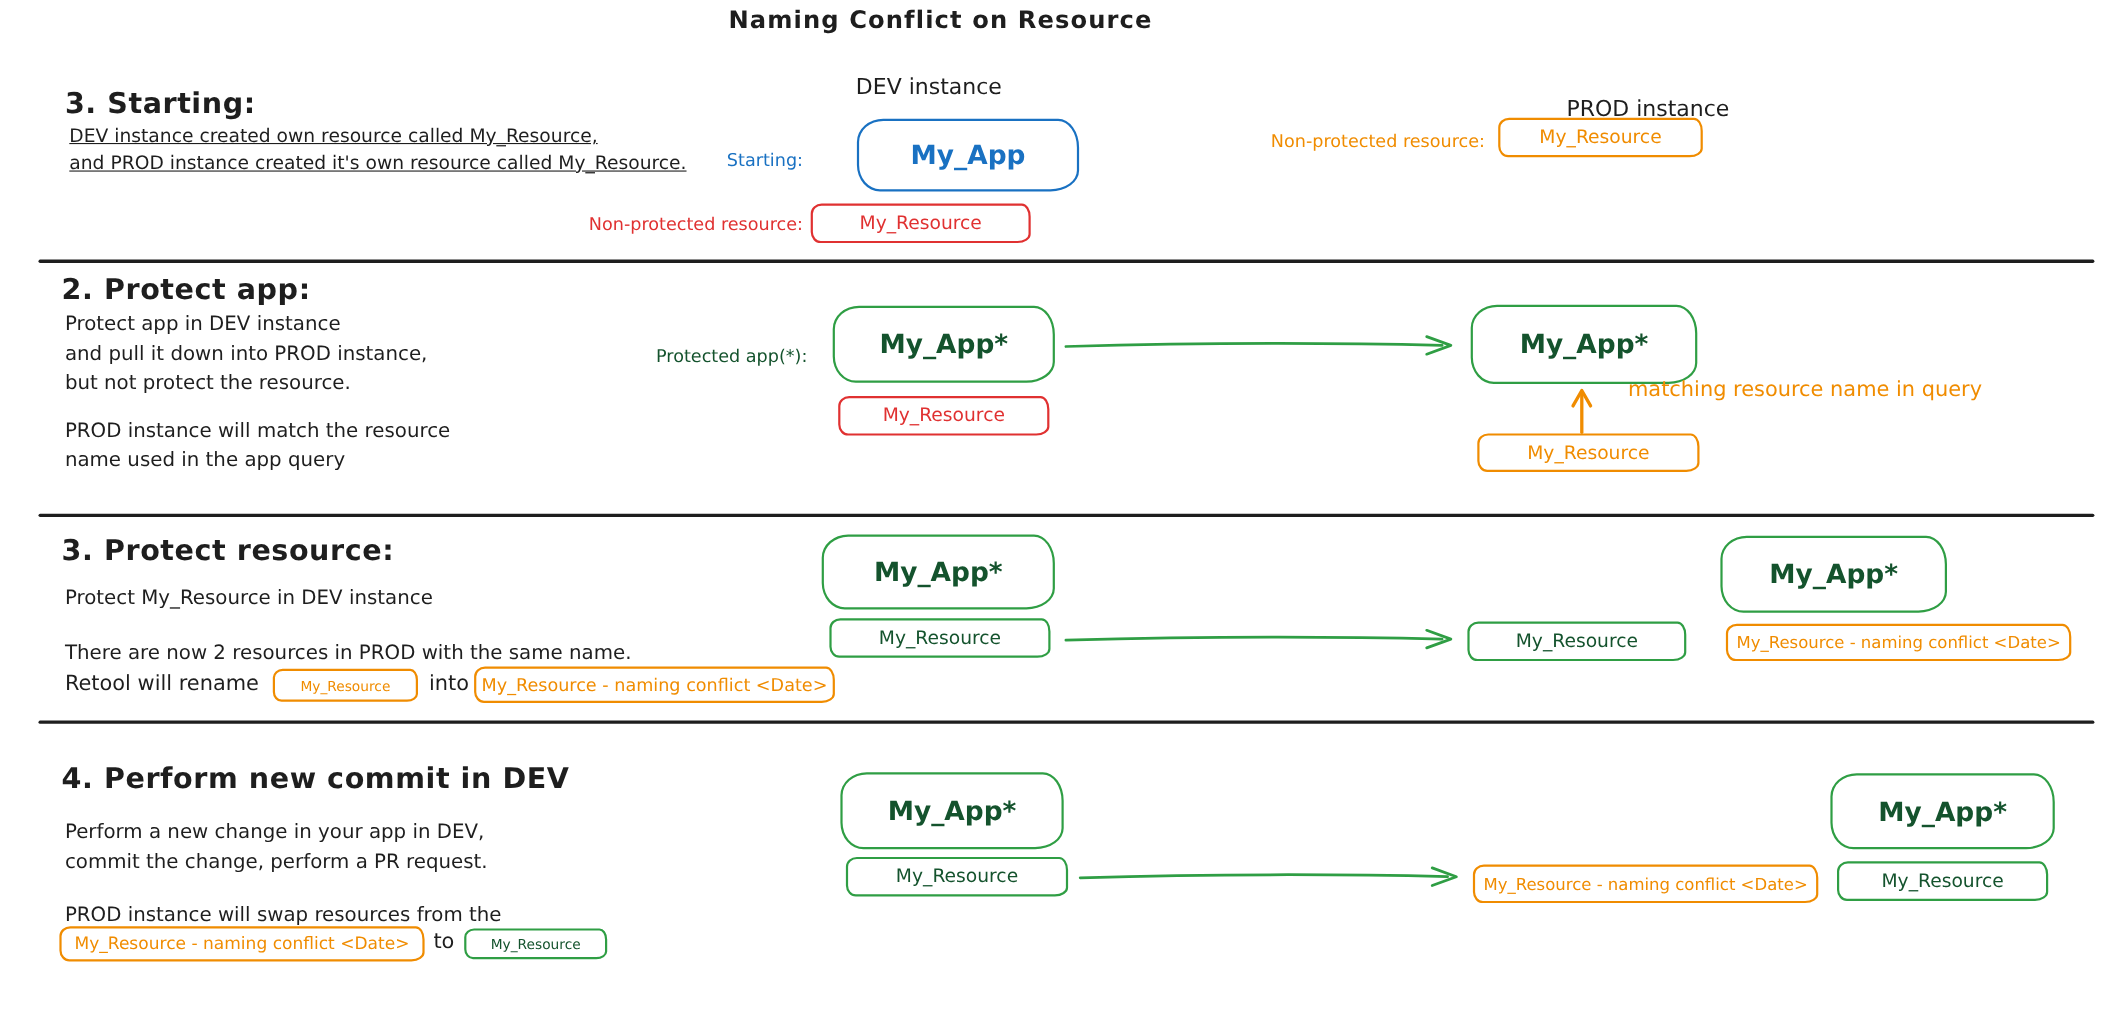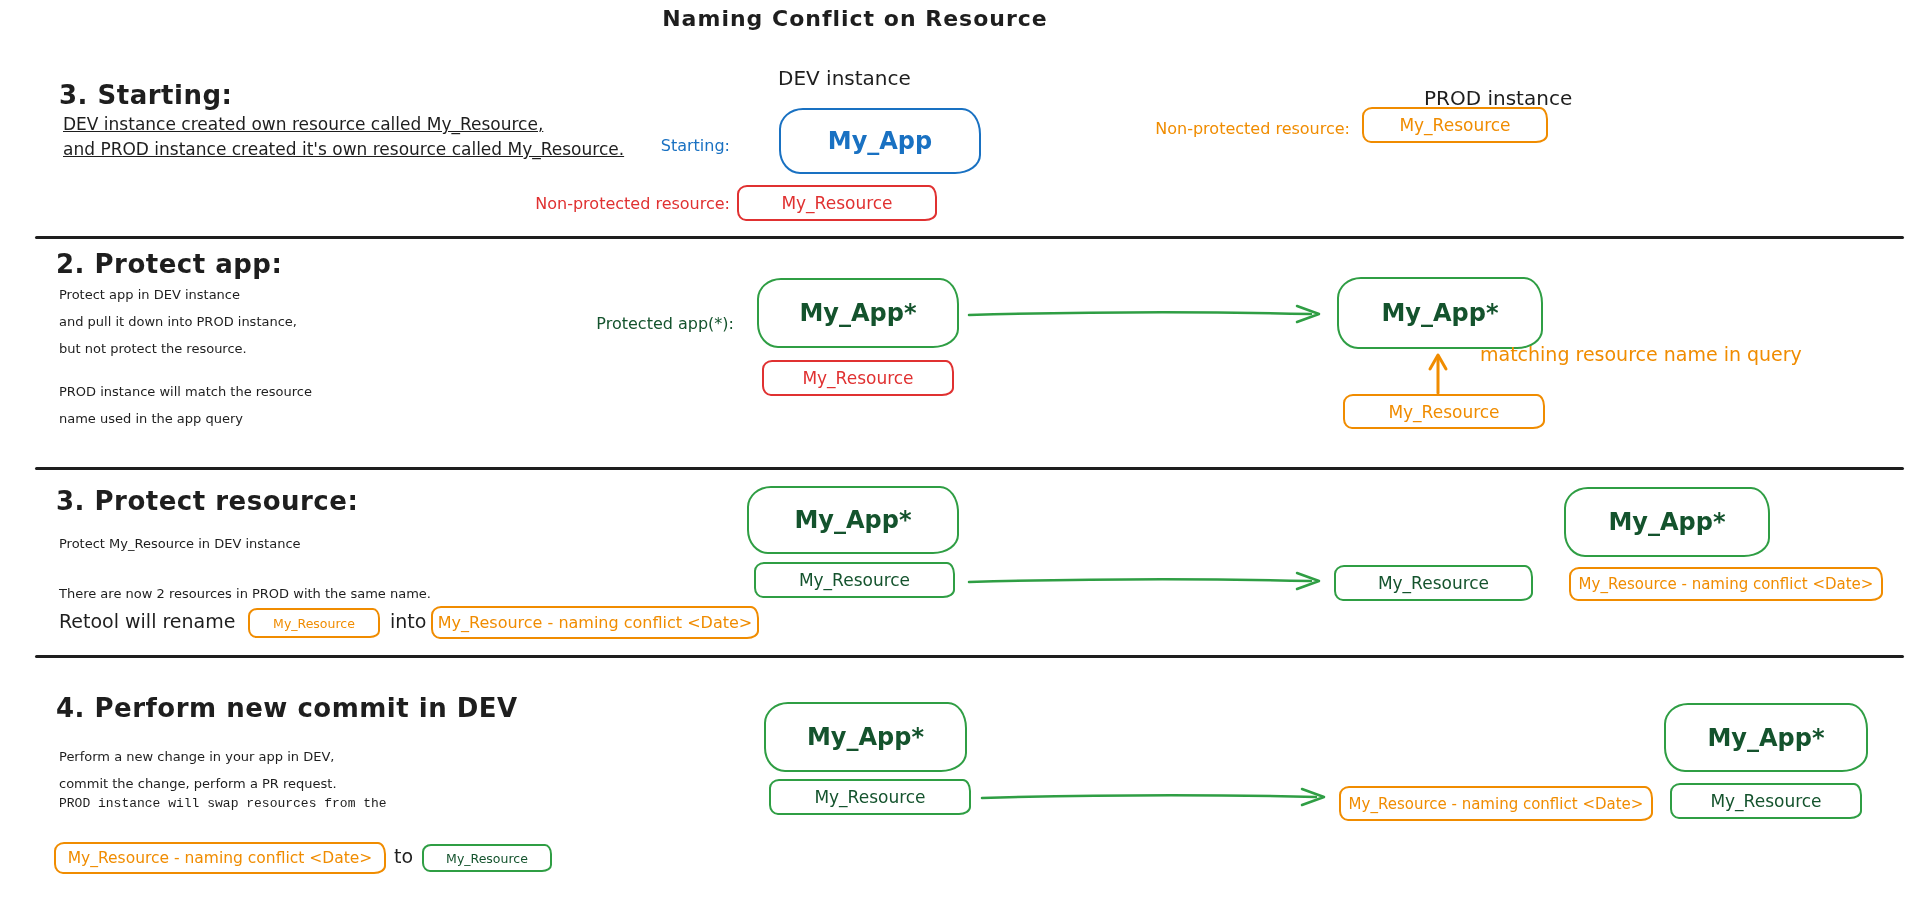--- a/index.html
+++ b/index.html
@@ -6,21 +6,21 @@
   html,body { background:#ffffff; }
   .canvas {
     position:relative; width:1920px; height:920px; background:#ffffff;
     font-family:"DejaVu Sans","Liberation Sans",sans-serif; color:#1e1e1e; overflow:hidden;
   }
   .abs { position:absolute; }
   .title { font-size:22px; font-weight:bold; text-align:center; letter-spacing:1px; }
   .col-header { font-size:20px; }
   .heading { font-size:26px; font-weight:bold; letter-spacing:0.5px; }
   .para { font-size:18px; line-height:26px; white-space:pre-line;text-decoration:underline; }
-  .para-lg { font-size:13px; line-height:27px; white-space:pre-line; }
+  .para-lg { font-size:18px; line-height:27px; white-space:pre-line; }
   .inline-txt { font-size:19px; }
   .label { font-size:16px; text-align:right; }
   .annotation { font-size:19px; }
   .divider { position:absolute; left:35px; right:16px; height:3px; background:#1e1e1e; border-radius:2px; }
   .box {
     position:absolute; display:flex; align-items:center; justify-content:center;
     background:#fff; border:2.5px solid; text-align:center; padding:0 6px; overflow:hidden; white-space:nowrap;
   }
   .app  { font-size:24px; font-weight:bold; border-radius:24px 19px 26px 21px / 21px 26px 19px 24px; }
   .res  { font-size:17px; border-radius:10px 8px 12px 9px / 9px 12px 8px 10px; border-width:2px; }
@@ -104,21 +104,21 @@
   <div class="box res green" style="left:1334px; top:565px; width:199px; height:36px;">My_Resource</div>
 
   <div class="box app green" style="left:1564px; top:487px; width:206px; height:70px;">My_App*</div>
   <div class="box res-md orange" style="left:1569px; top:567px; width:314px; height:34px; font-size:15px;">My_Resource - naming conflict &lt;Date&gt;</div>
 
   <div class="divider" style="top:655px;"></div>
 
   <div class="abs heading" style="left:56px; top:693px;">4. Perform new commit in DEV</div>
   <div class="abs para-lg" style="left:59px; top:743px;">Perform a new change in your app in DEV,
 commit the change, perform a PR request.</div>
-  <div class="abs para-lg" style="left:59px; top:790px;font-family:Liberation Mono, monospace;">PROD instance will swap resources from the</div>
+  <div class="abs para-lg" style="left:59px; top:818px;">PROD instance will swap resources from the</div>
 
   <div class="box res-md orange" style="left:54px; top:842px; width:332px; height:32px;">My_Resource - naming conflict &lt;Date&gt;</div>
   <div class="abs inline-txt" style="left:394px; top:845px;">to</div>
   <div class="box res-sm green" style="left:422px; top:844px; width:130px; height:28px;">My_Resource</div>
 
   <div class="box app green" style="left:764px; top:702px; width:203px; height:70px;">My_App*</div>
   <div class="box res green" style="left:769px; top:779px; width:202px; height:36px;">My_Resource</div>
 
   <svg class="arrow" style="left:980px; top:786px;" width="352" height="22" viewBox="0 0 352 22">
     <path d="M2 12 Q176 7 336 11" fill="none" stroke="#2f9e44" stroke-width="2.5" stroke-linecap="round"></path>

